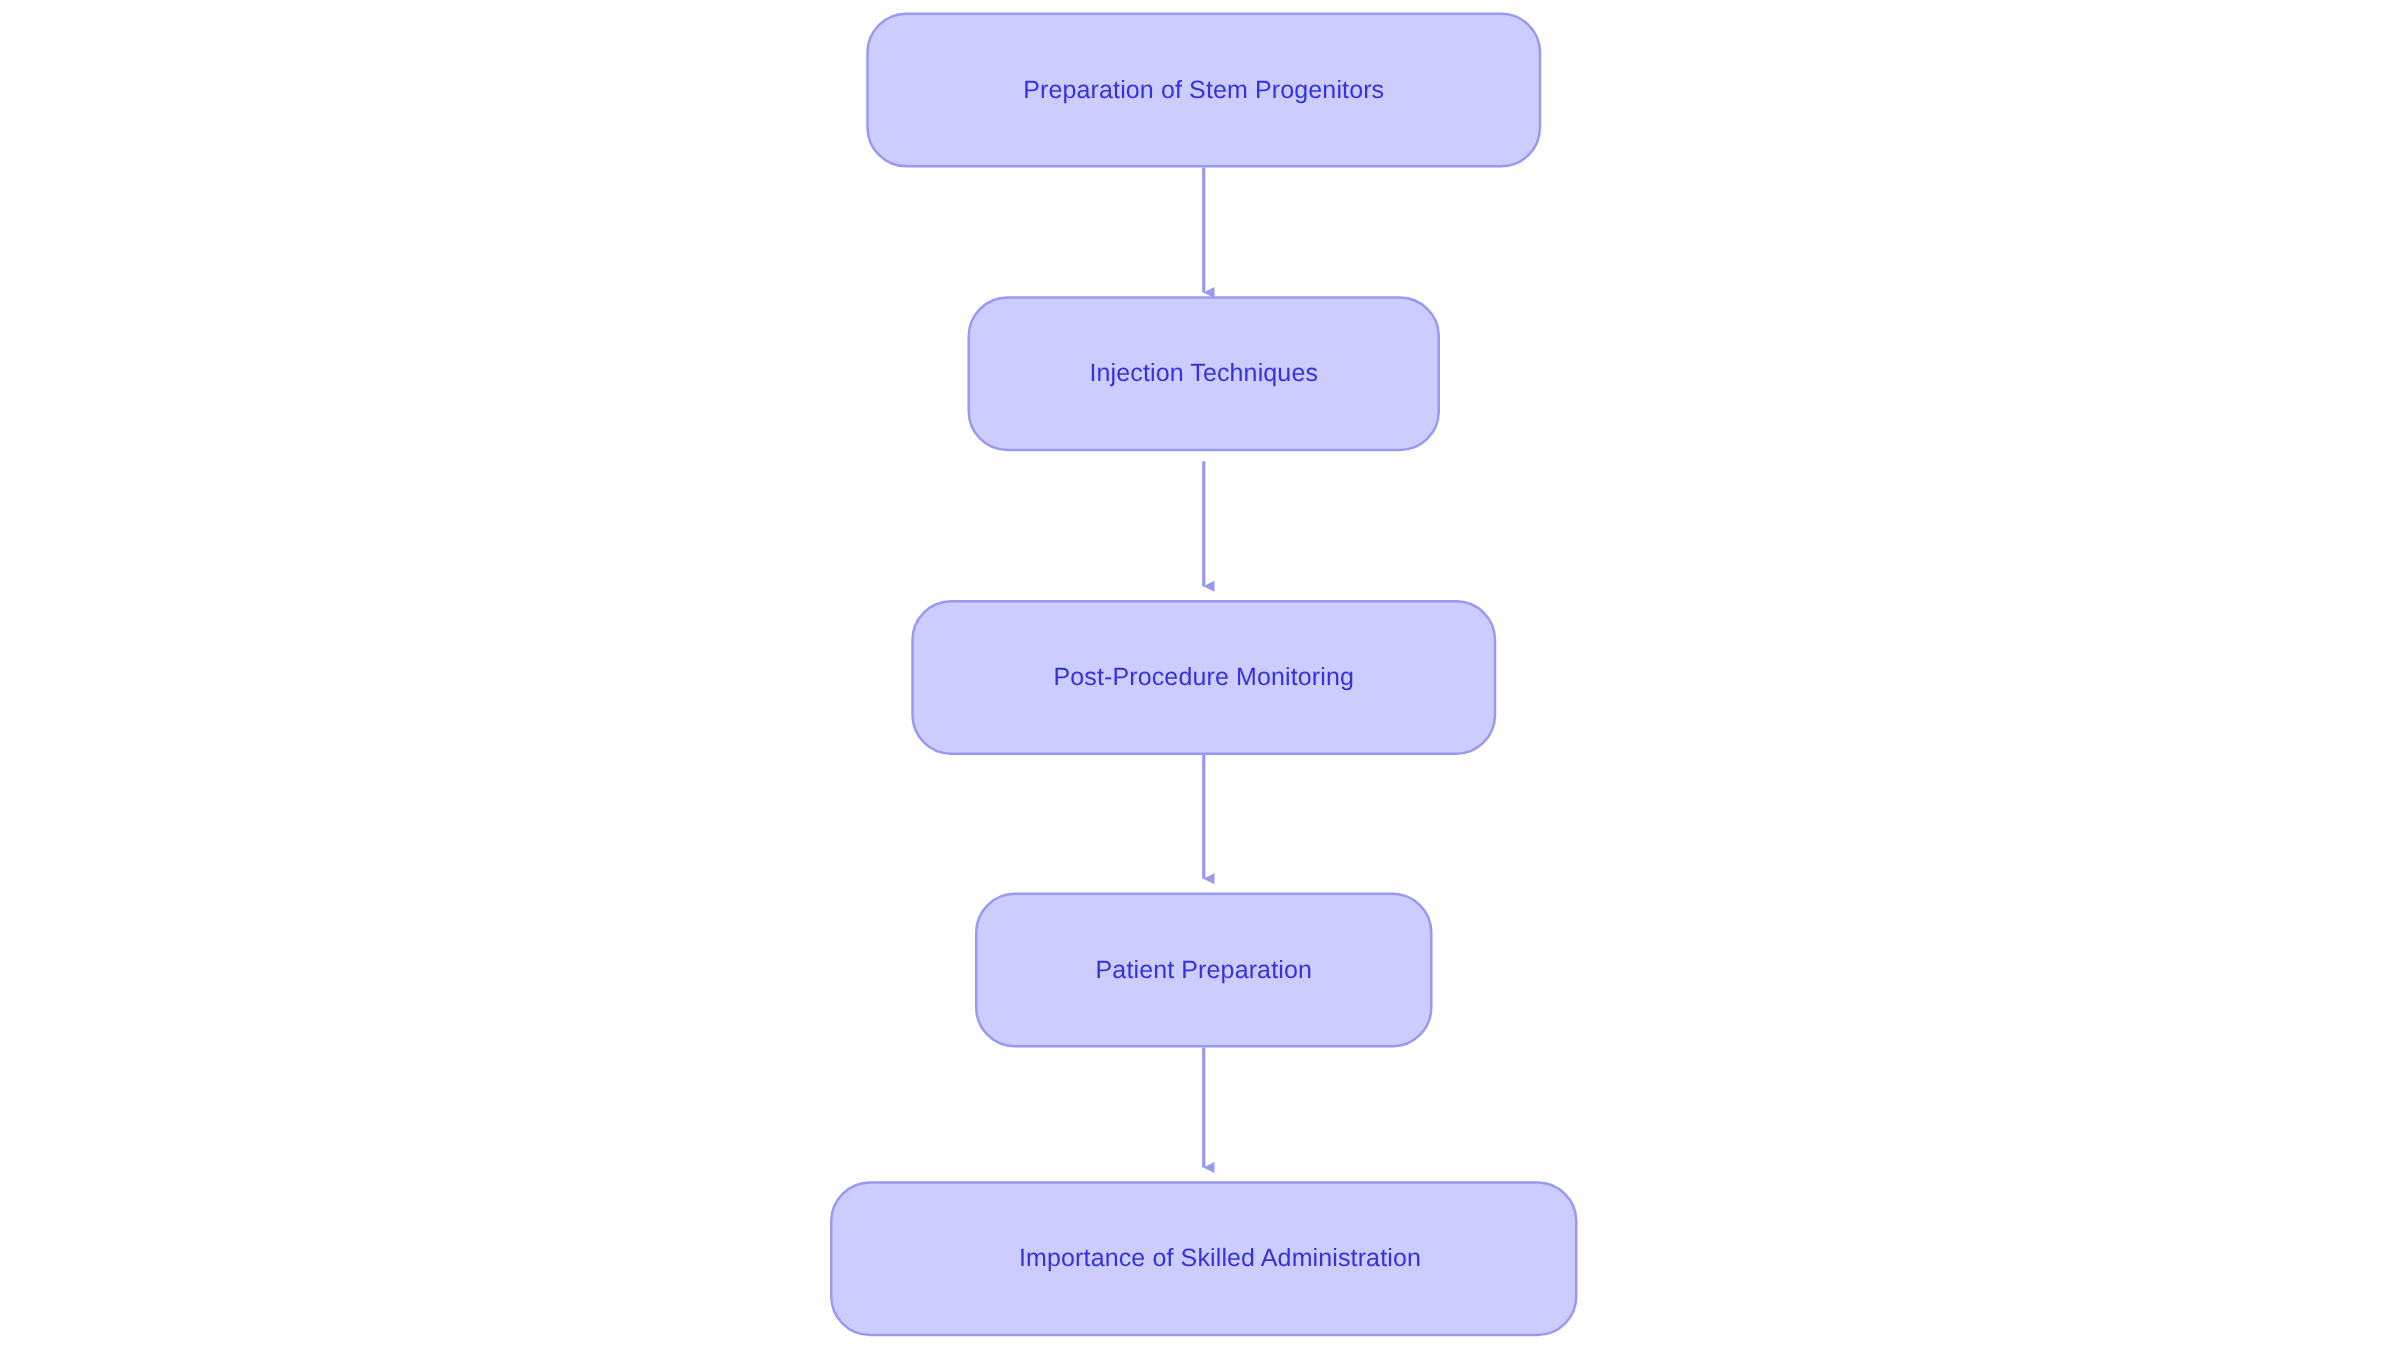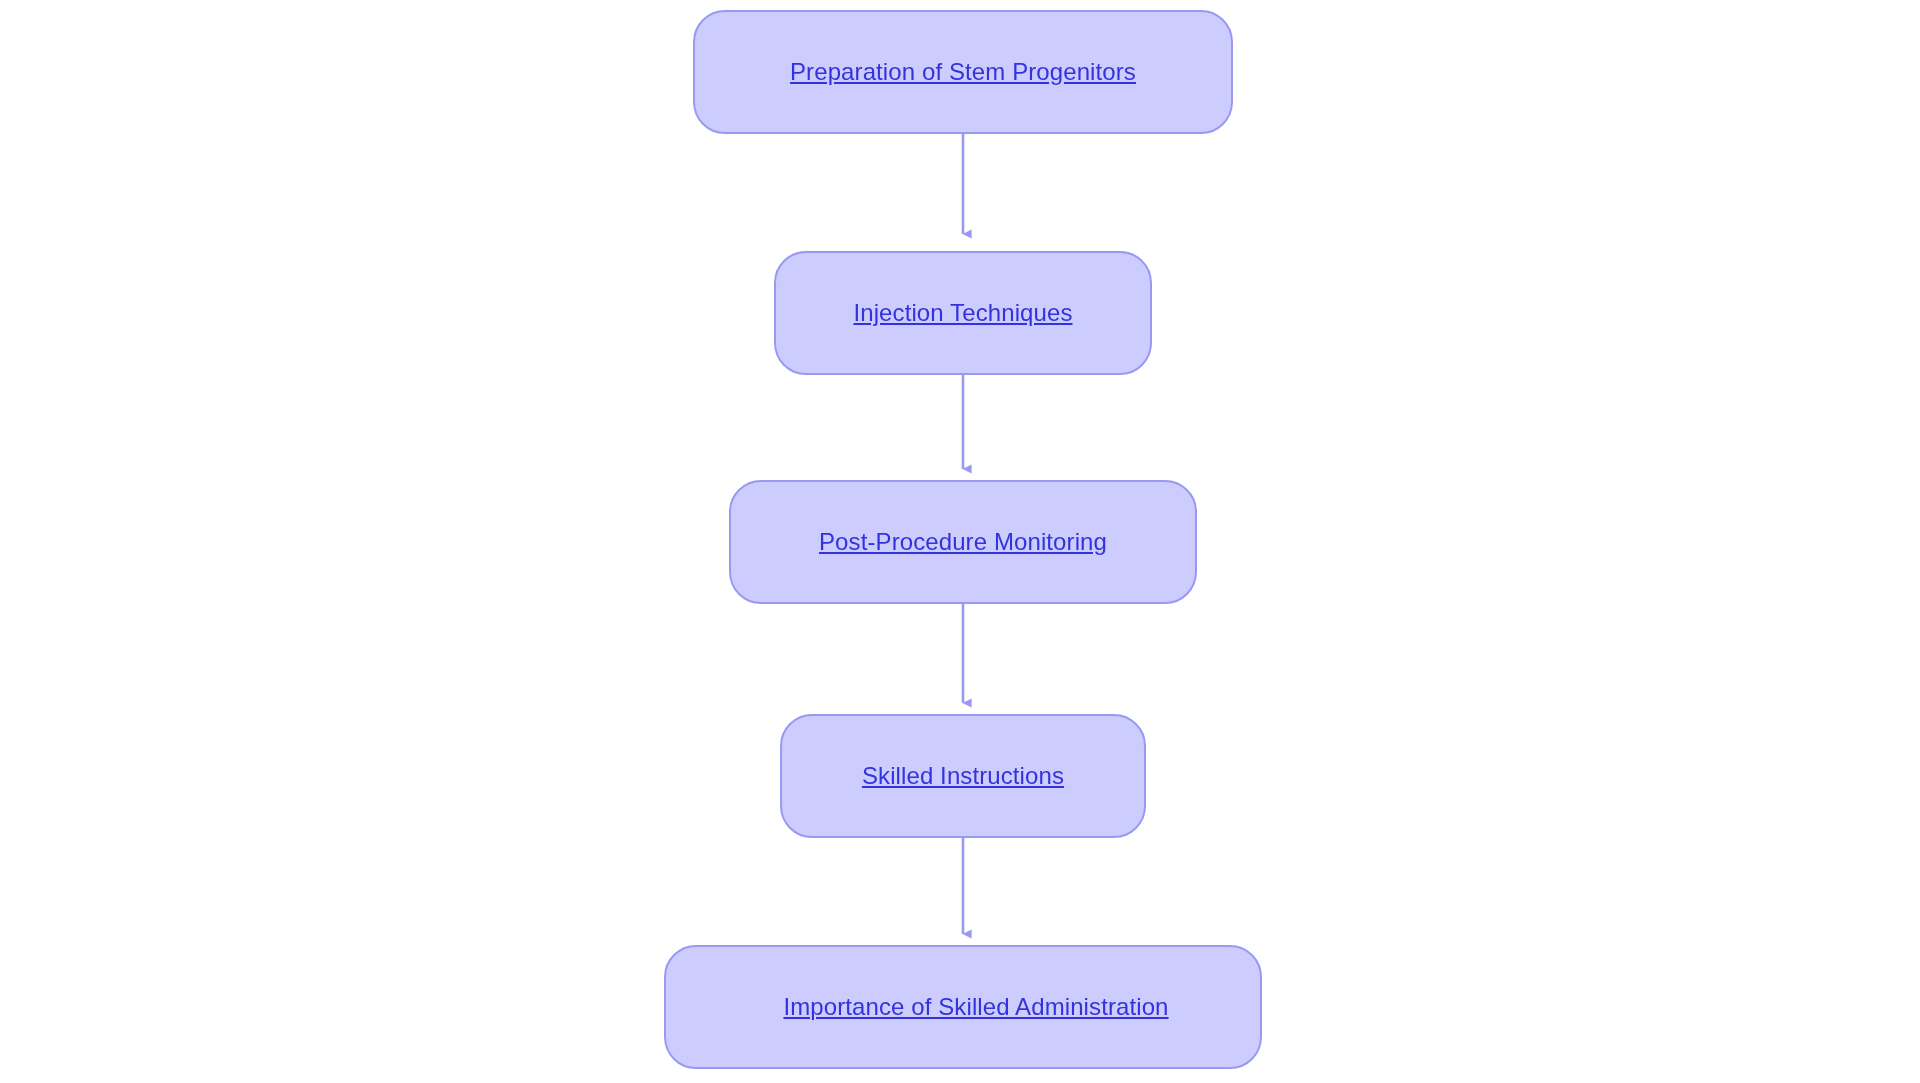--- a/index.html
+++ b/index.html
@@ -40,33 +40,32 @@
     align-items: center;
     justify-content: center;
     background: #ccccff;
     border: 2px solid #9999f2;
     border-radius: 32px;
     transform: translateX(-50%);
     left: 963px;
   }
   .node-label {
     color: #3333dd;
-    font-size: 24px;
+    font-size: 20px;
     font-weight: 400;
     letter-spacing: 0.1px;
     line-height: 1.2;
     white-space: nowrap;
     text-align: left;
     font-family: "Liberation Sans", "DejaVu Sans", sans-serif;
-    text-decoration: underline;
   }
 
   
   #node-0 { width: 540px; height: 124px; top:  10px; }
-  #node-1 { width: 378px; height: 124px; top: 251px; }
+  #node-1 { width: 378px; height: 124px; top: 237px; }
   #node-2 { width: 468px; height: 124px; top: 480px; }
   #node-3 { width: 366px; height: 124px; top: 714px; }
   #node-4 { width: 598px; height: 124px; top: 945px; padding-left: 26px; }
 </style>
 </head>
 <body>
 
 <div id="flow-canvas">
 
   <svg id="connector-layer" viewBox="0 0 1920 1083" width="1920" height="1083" xmlns="http://www.w3.org/2000/svg">
@@ -96,20 +95,20 @@
 
   <div class="node" id="node-1">
     <span class="node-label">Injection Techniques</span>
   </div>
 
   <div class="node" id="node-2">
     <span class="node-label">Post-Procedure Monitoring</span>
   </div>
 
   <div class="node" id="node-3">
-    <span class="node-label">Skilled Instructions</span>
+    <span class="node-label">Patient Preparation</span>
   </div>
 
   <div class="node" id="node-4">
     <span class="node-label">Importance of Skilled Administration</span>
   </div>
 
 </div>
 
 </body></html>

